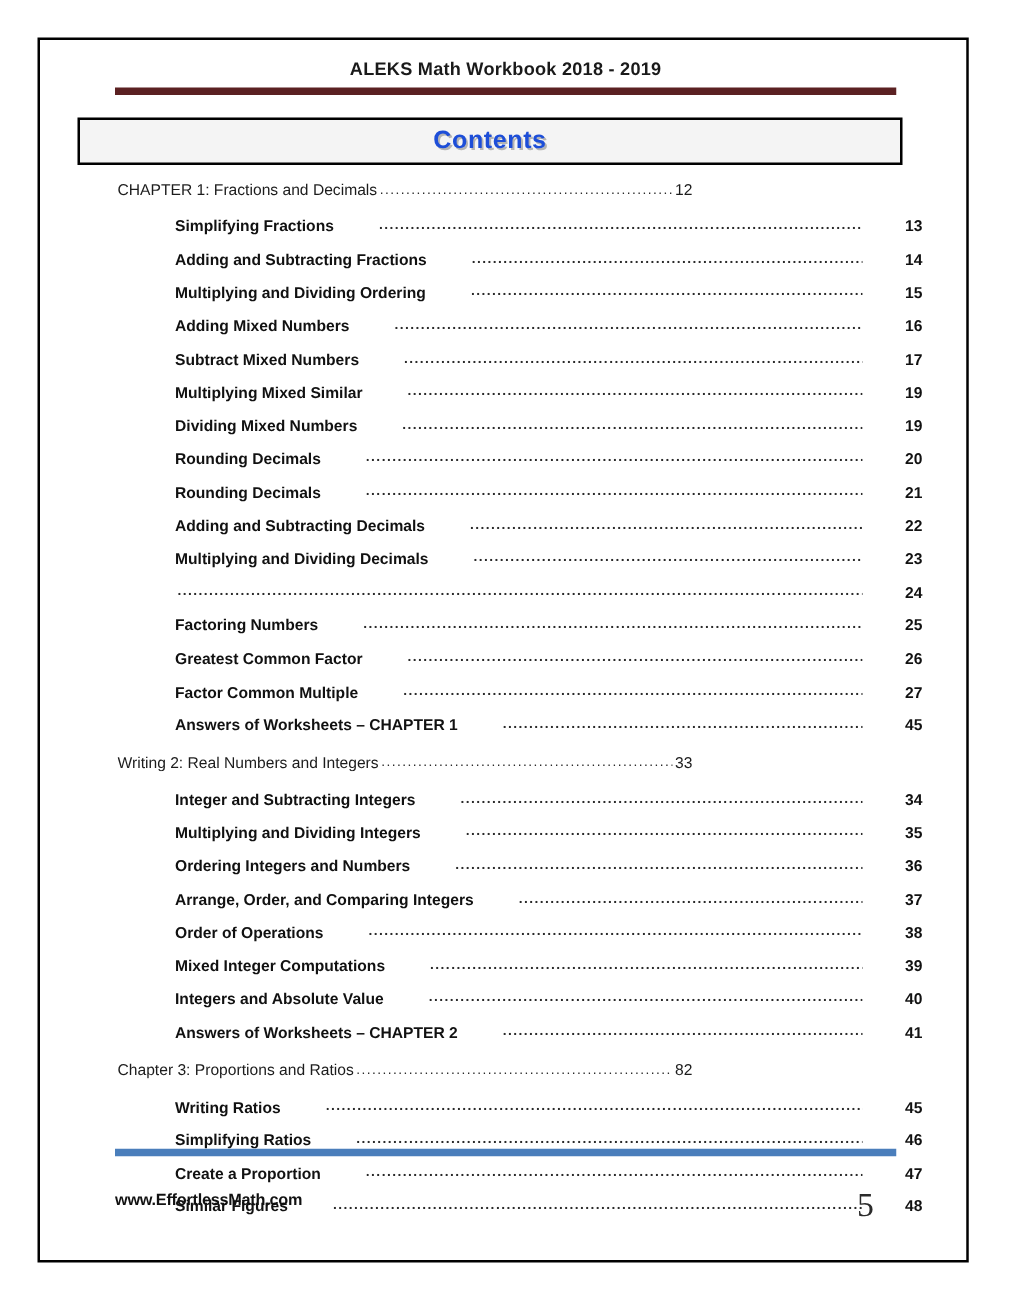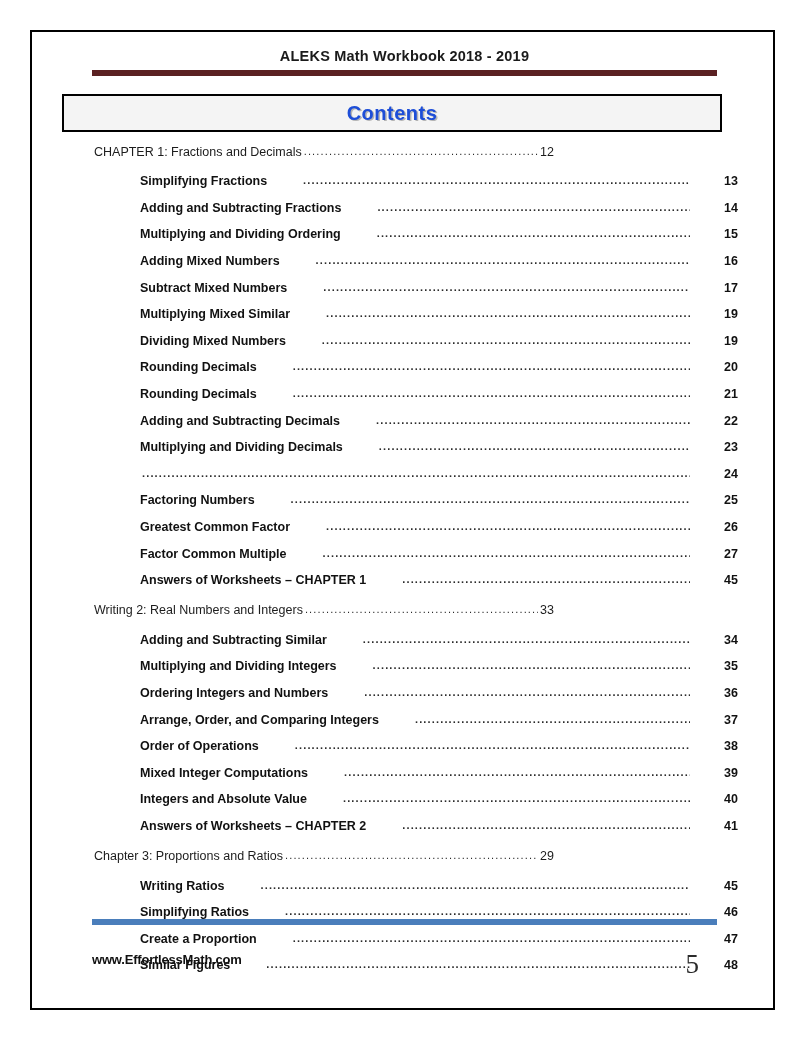--- a/index.html
+++ b/index.html
@@ -272,21 +272,21 @@
         <span class="pageno">45</span>
       </div>
       <div class="toc-row chapter">
         <span class="tail">
           <span class="label">Writing 2: Real Numbers and Integers</span>
           <span class="dots">............................................................................................................................................................................................................................................................................................................</span>
           <span class="pageno">33</span>
         </span>
       </div>
       <div class="toc-row section">
-        <span class="label">Adding and Subtracting Similar</span>
+        <span class="label">Integer and Subtracting Integers</span>
         <span class="dots">............................................................................................................................................................................................................................................................................................................</span>
         <span class="pageno">34</span>
       </div>
       <div class="toc-row section">
         <span class="label">Multiplying and Dividing Integers</span>
         <span class="dots">............................................................................................................................................................................................................................................................................................................</span>
         <span class="pageno">35</span>
       </div>
       <div class="toc-row section">
         <span class="label">Ordering Integers and Numbers</span>
@@ -315,21 +315,21 @@
       </div>
       <div class="toc-row section">
         <span class="label">Answers of Worksheets – CHAPTER 2</span>
         <span class="dots">............................................................................................................................................................................................................................................................................................................</span>
         <span class="pageno">41</span>
       </div>
       <div class="toc-row chapter">
         <span class="tail">
           <span class="label">Chapter 3: Proportions and Ratios</span>
           <span class="dots">............................................................................................................................................................................................................................................................................................................</span>
-          <span class="pageno">29</span>
+          <span class="pageno">82</span>
         </span>
       </div>
       <div class="toc-row section">
         <span class="label">Writing Ratios</span>
         <span class="dots">............................................................................................................................................................................................................................................................................................................</span>
         <span class="pageno">45</span>
       </div>
       <div class="toc-row section">
         <span class="label">Simplifying Ratios</span>
         <span class="dots">............................................................................................................................................................................................................................................................................................................</span>

